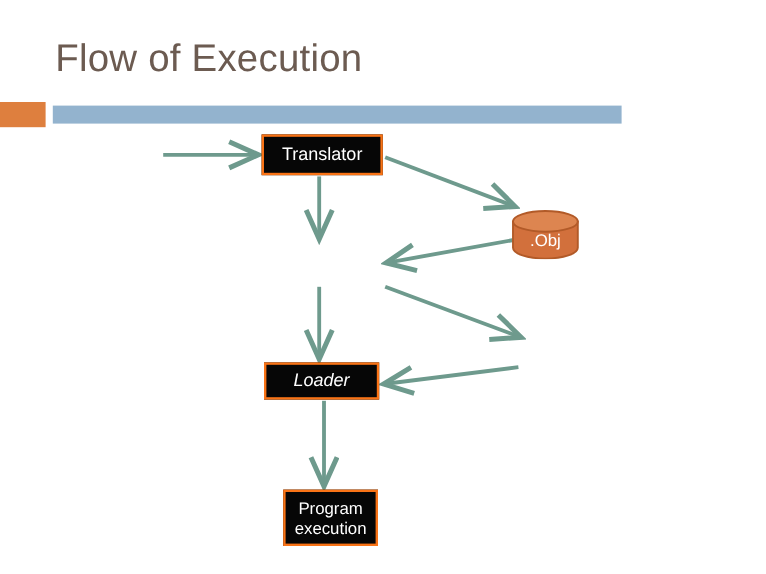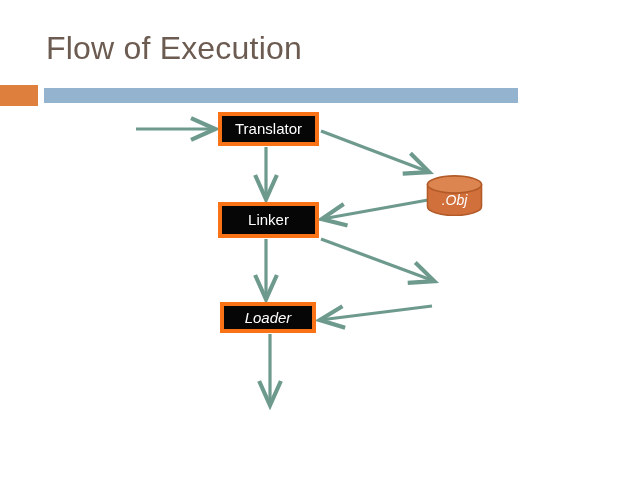--- a/index.html
+++ b/index.html
@@ -55,21 +55,21 @@
     left: 0;
     top: 0;
     width: 638px;
     height: 478px;
   }
 
   
   .proc-box {
     position: absolute;
     background: #060606;
-    border: 4px solid #f97316;
+    border: 2px solid #f97316;
     color: #ffffff;
     display: flex;
     align-items: center;
     justify-content: center;
     text-align: center;
     font-size: 15px;
     line-height: 18px;
     box-sizing: border-box;
   }
   #box-translator {
@@ -117,21 +117,21 @@
     font-size: 14px;
     line-height: 16px;
     pointer-events: none;
   }
   #cyl-obj {
     left: 426px;
     top: 175px;
     width: 57px;
     height: 41px;
   }
-  #cyl-obj .cyl-label { top: 17px; font-style: italic; }
+  #cyl-obj .cyl-label { top: 17px; }
   #cyl-exe {
     left: 431px;
     top: 274px;
     width: 58px;
     height: 45px;
   }
   #cyl-exe .cyl-label { top: 19px; }
 </style>
 </head>
 <body>
@@ -167,28 +167,28 @@
       <line x1="432" y1="306" x2="320" y2="320"></line>
 
       <line x1="270" y1="334" x2="270" y2="405"></line>
     </g>
   </svg>
 
   <div class="proc-box" id="box-translator">
     <span class="proc-label">Translator</span>
   </div>
 
-  <div class="proc-box" id="box-linker">
-    <span class="proc-label">Linker</span>
-  </div>
 
   <div class="proc-box" id="box-loader">
     <span class="proc-label">Loader</span>
   </div>
 
+  <div class="proc-box" id="box-program-execution">
+    <span class="proc-label">Program execution</span>
+  </div>
 
   <div class="cylinder" id="cyl-obj">
     <svg viewBox="0 0 57 41" width="57" height="41" xmlns="http://www.w3.org/2000/svg">
       <path d="M1.5,9.5 L1.5,31.5 A27,9 0 0 0 55.5,31.5 L55.5,9.5 Z" fill="#D2703C" stroke="#B25A28" stroke-width="1.6"></path>
       <ellipse cx="28.5" cy="9.5" rx="27" ry="8.6" fill="#DD8550" stroke="#B25A28" stroke-width="1.6"></ellipse>
     </svg>
     <span class="cyl-label">.Obj</span>
   </div>
 
 

